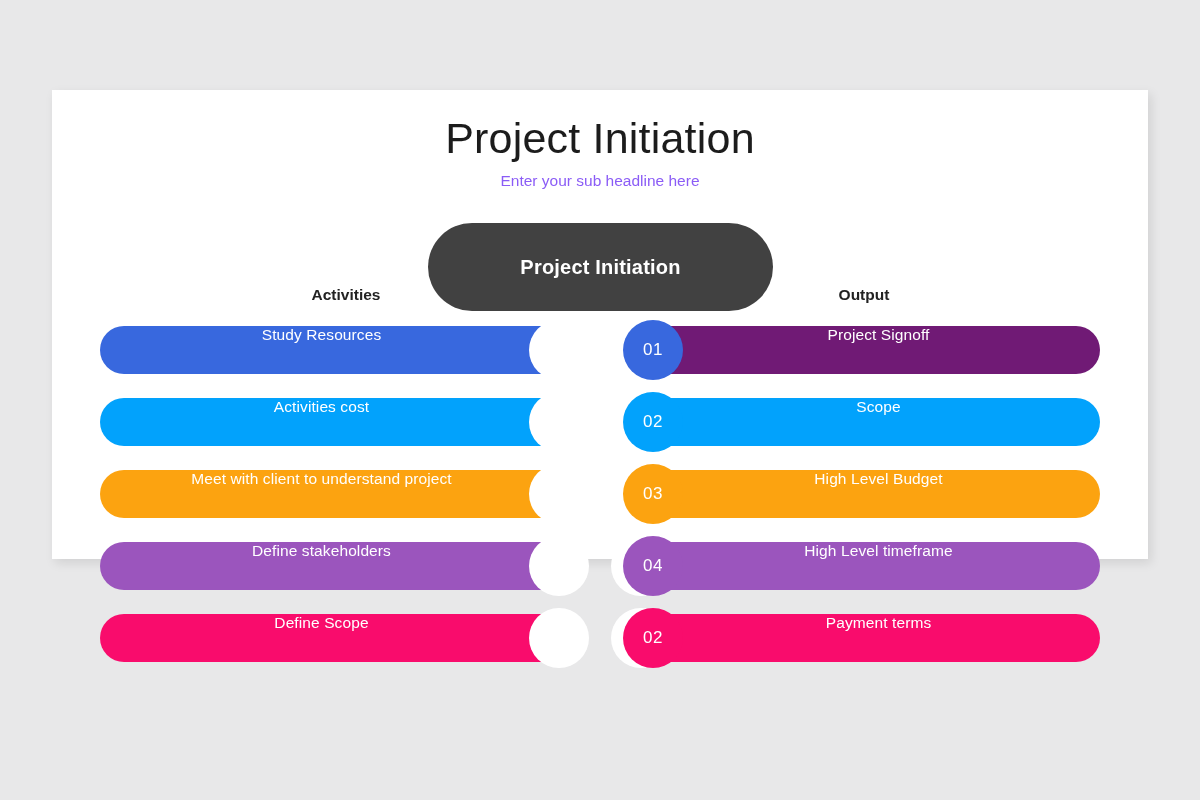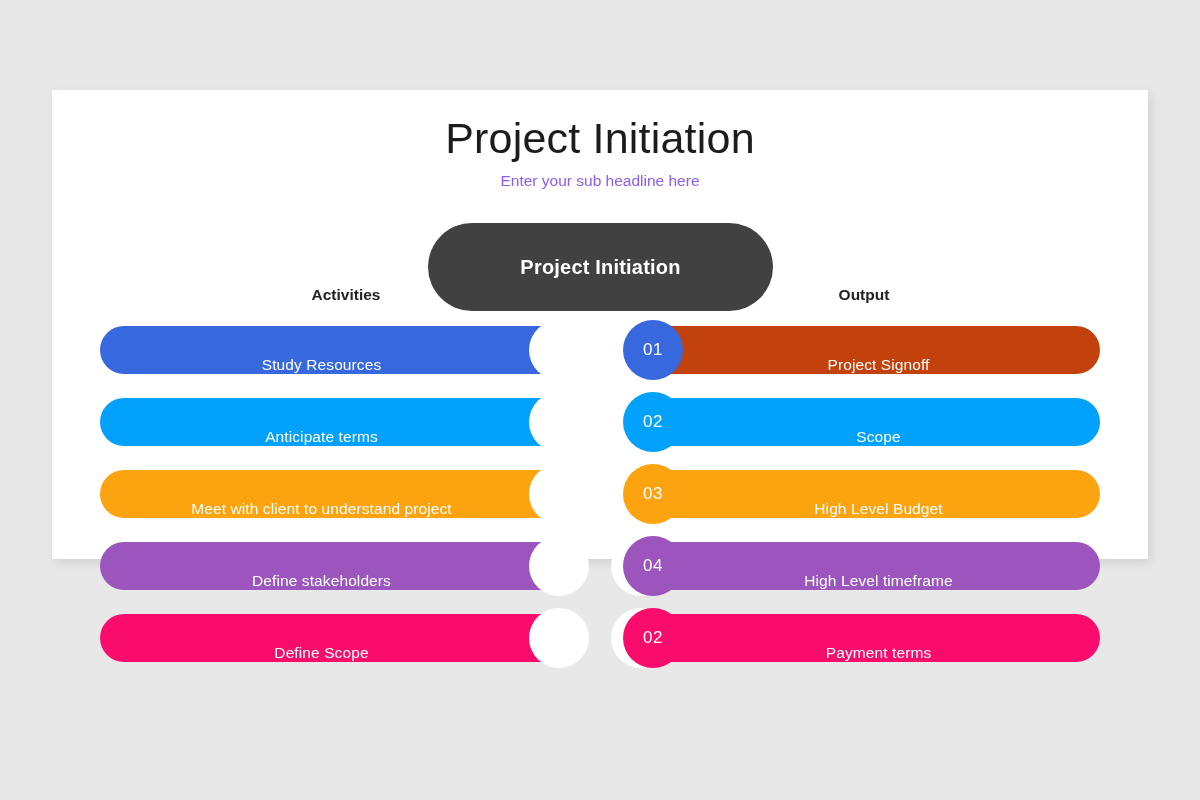--- a/index.html
+++ b/index.html
@@ -96,21 +96,21 @@
     left: 0;
     width: 100%;
     height: 48px;
   }
 
   .bar {
     position: absolute;
     top: 0;
     height: 48px;
     display: flex;
-    align-items: flex-end;
+    align-items: flex-start;
     justify-content: center;
   }
   .bar-text {
     color: #ffffff;
     font-size: 15.5px;
     font-weight: 400;
     letter-spacing: 0.1px;
     white-space: nowrap;
     position: relative;
     z-index: 2;
@@ -194,32 +194,32 @@
   <div class="col-header" id="header-activities">Activities</div>
 
   <div class="col-header" id="header-output">Output</div>
 
   <div id="rows">
       <div class="row" style="top: 236px;">
         <div class="bar bar-left" style="background: rgb(56, 104, 222);">
           <span class="notch"></span>
           <span class="bar-text">Study Resources</span>
         </div>
-        <div class="bar bar-right" style="background: #c2410c;">
+        <div class="bar bar-right" style="background: #701a75;">
           <span class="notch"></span>
           <span class="bar-text">Project Signoff</span>
         </div>
         <div class="num-circle" style="background: rgb(56, 104, 222);">
           <span class="num-label">01</span>
         </div>
       </div>
       <div class="row" style="top: 308px;">
         <div class="bar bar-left" style="background: rgb(2, 162, 252);">
           <span class="notch"></span>
-          <span class="bar-text">Anticipate terms</span>
+          <span class="bar-text">Activities cost</span>
         </div>
         <div class="bar bar-right" style="background: rgb(2, 162, 252);">
           <span class="notch"></span>
           <span class="bar-text">Scope</span>
         </div>
         <div class="num-circle" style="background: rgb(2, 162, 252);">
           <span class="num-label">02</span>
         </div>
       </div>
       <div class="row" style="top: 380px;">

